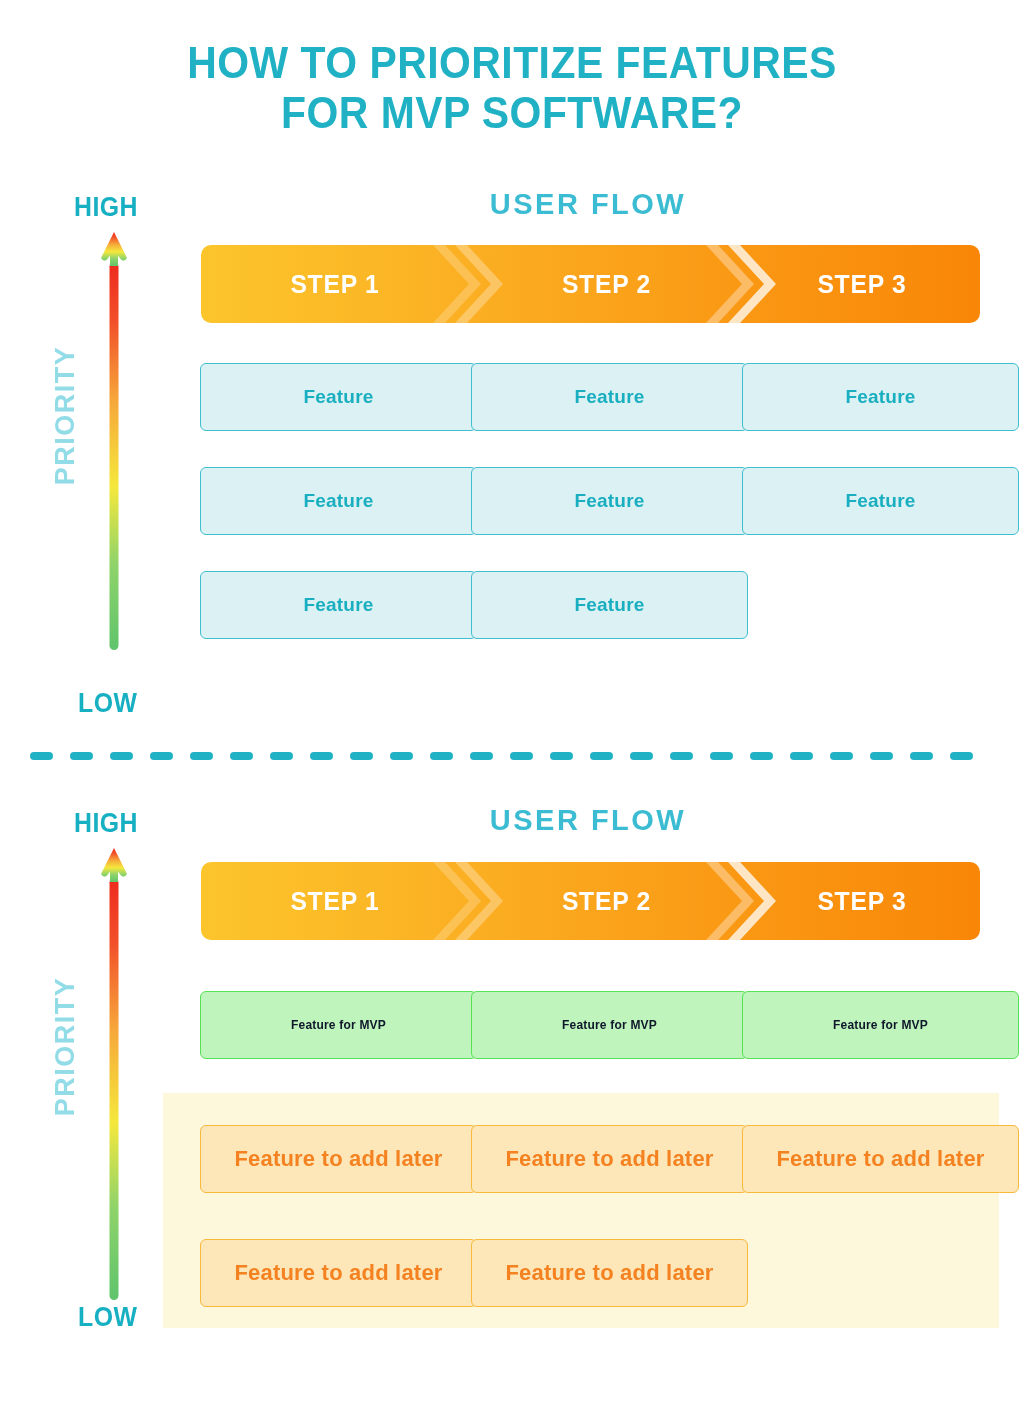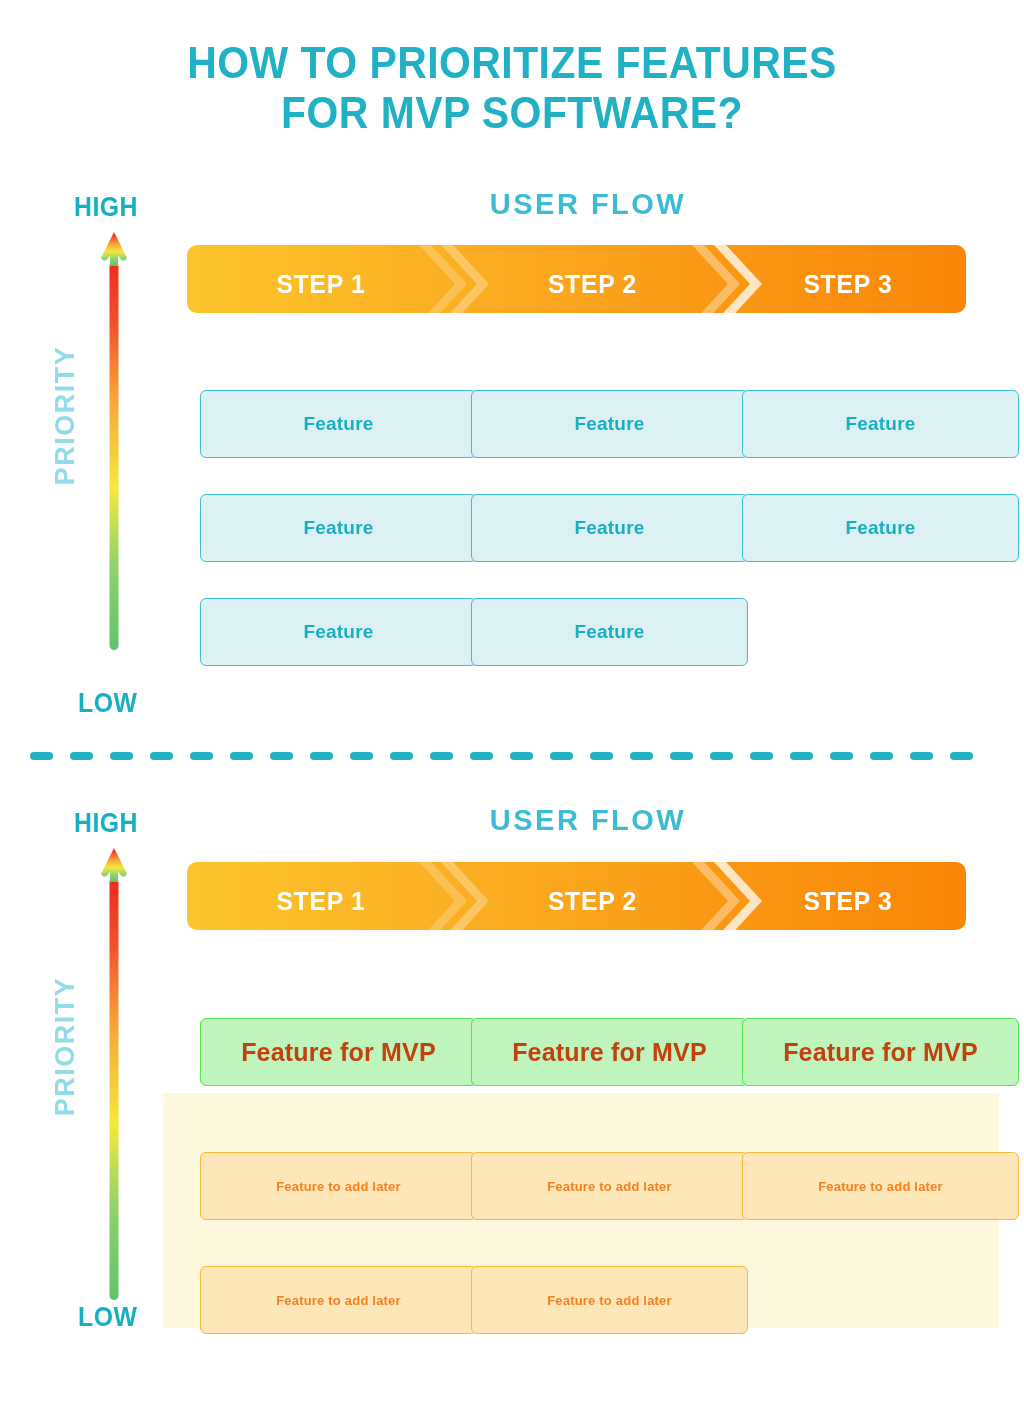--- a/index.html
+++ b/index.html
@@ -84,23 +84,23 @@
     text-align: center;
     color: #3CBCD2;
     font-weight: 700;
     font-size: 29px;
     letter-spacing: 2.5px;
   }
 
   
   .steps {
     position: absolute;
-    left: 187px;
+    left: 201px;
     width: 779px;
-    height: 68px;
+    height: 78px;
     border-radius: 10px;
     overflow: hidden;
     background: linear-gradient(to right, #FCC52C 0%, #FBAE22 36%, #FA9A15 66%, #F98607 100%);
   }
   #section-top .steps    { top: 75px; }
   #section-bottom .steps { top: 76px; }
   .step {
     position: absolute;
     top: 0;
     height: 78px;
@@ -134,42 +134,41 @@
     height: 68px;
     border-radius: 6px;
     box-sizing: border-box;
     display: flex;
     align-items: center;
     justify-content: center;
     font-weight: 700;
     font-size: 19px;
     letter-spacing: 0.2px;
     white-space: nowrap;
-    margin-top: 27px;
   }
   .card.col-0 { left: 200px; }
   .card.col-1 { left: 471px; }
   .card.col-2 { left: 742px; }
 
   .card-feature {
     background: #DCF1F3;
     border: 1.6px solid #3FBFCE;
     color: #19AFC0;
   }
   .card-mvp {
     background: #BFF5BD;
     border: 1.6px solid #57E256;
-    color: #c2410c;
-    font-size: 25px;
+    color: #0f172a;
+    font-size: 12px;
   }
   .card-later {
     background: #FDE6B8;
     border: 1.6px solid #F8B93D;
     color: #F58220;
-    font-size: 13px;
+    font-size: 22px;
   }
 
   
   #section-top .row-0 { top: 193px; }
   #section-top .row-1 { top: 297px; }
   #section-top .row-2 { top: 401px; }
 
   
   #section-bottom .row-0 { top: 205px; }
   #section-bottom .row-1 { top: 339px; }

